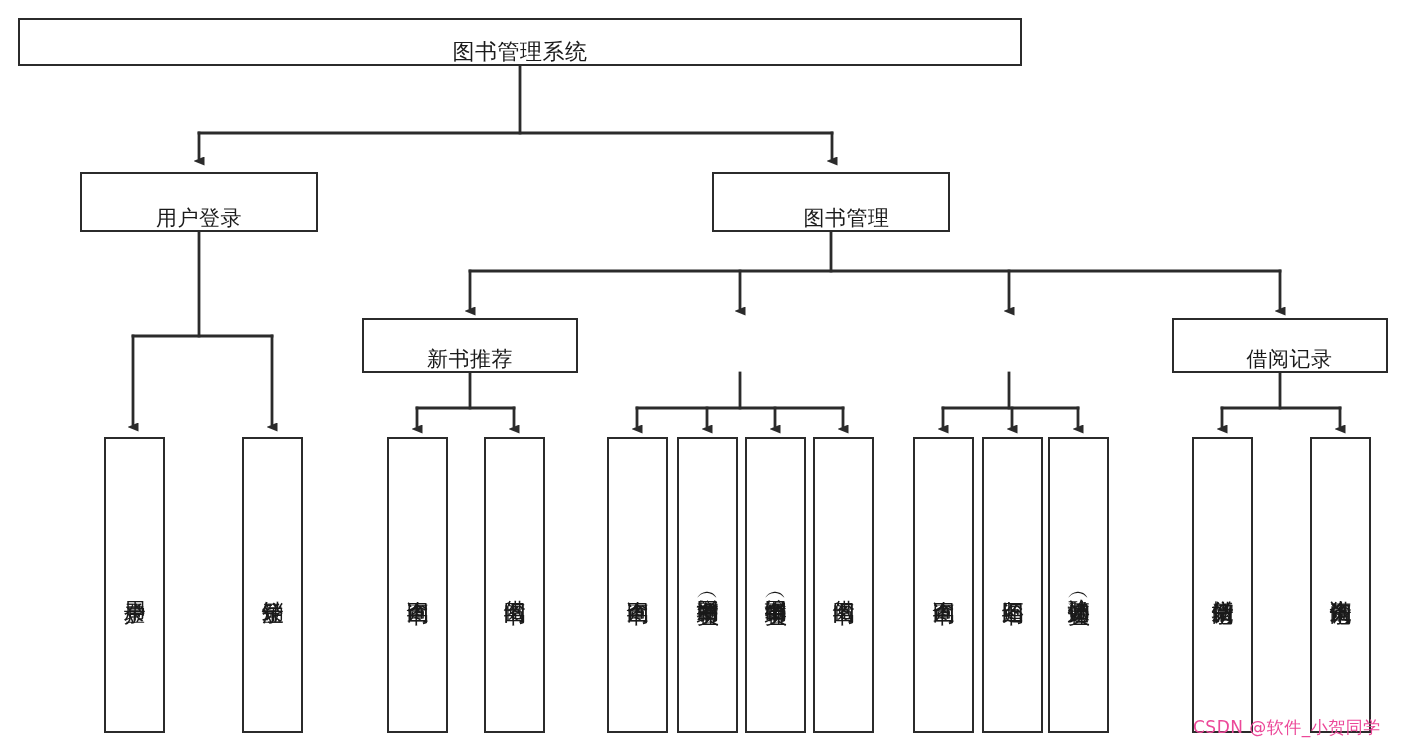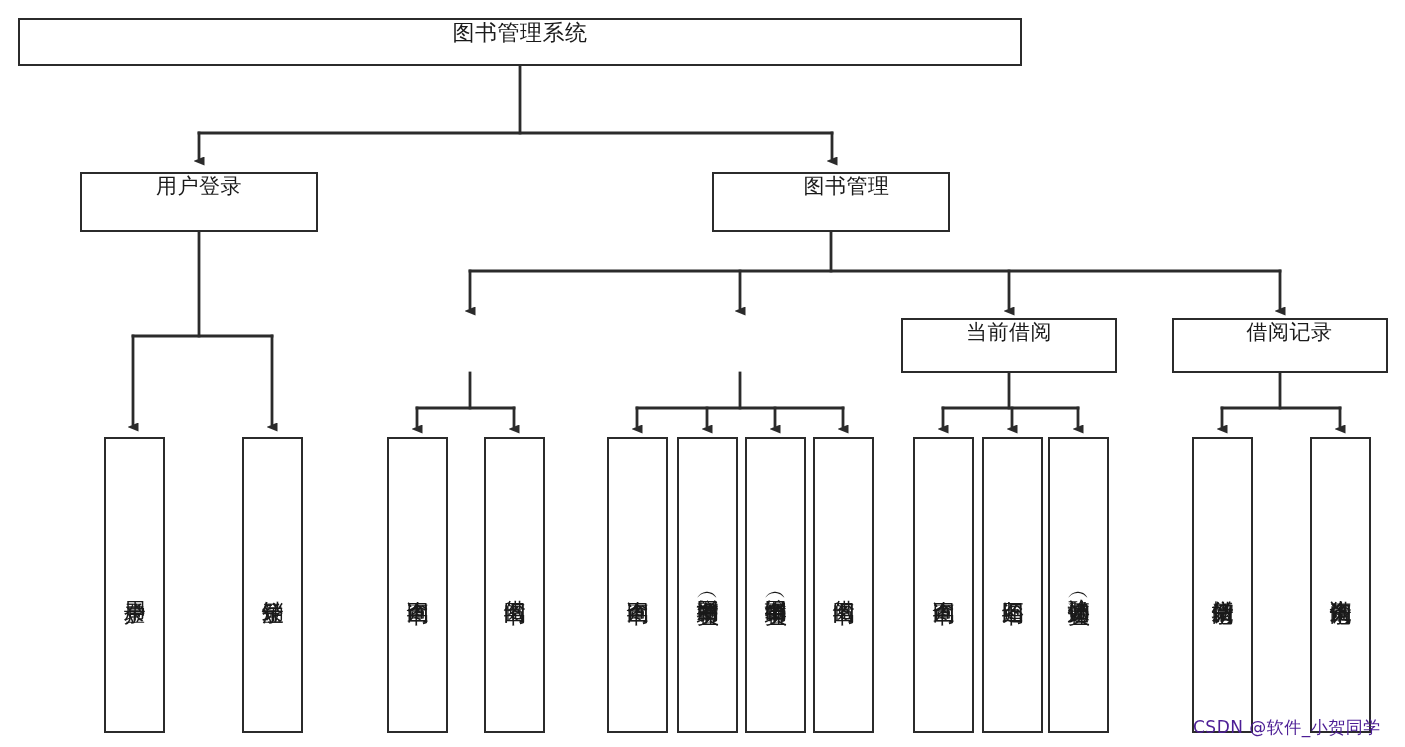--- a/index.html
+++ b/index.html
@@ -26,21 +26,21 @@
     width: 1405px;
     height: 747px;
     pointer-events: none;
   }
   .node {
     position: absolute;
     box-sizing: border-box;
     background: #ffffff;
     border: 2.5px solid #2b2b2b;
     display: flex;
-    align-items: flex-start;
+    align-items: flex-end;
     justify-content: center;
     z-index: 2;
   }
   .node-label {
     font-size: 21px;
     line-height: 1.15;
     letter-spacing: 0.5px;
     color: #1a1a1a;
     white-space: nowrap;
     text-align: center;
@@ -60,21 +60,21 @@
     -webkit-writing-mode: vertical-rl;
     font-size: 22px;
     line-height: 1.12;
     letter-spacing: 1px;
     white-space: nowrap;
     max-height: 270px;
   }
   .watermark {
     position: absolute;
     font-size: 17px;
-    color: #4c1d95;
+    color: #ec4899;
     letter-spacing: 0.5px;
     white-space: nowrap;
     z-index: 5;
     font-family: "DejaVu Sans", "Liberation Sans", sans-serif;
   }
 </style>
 </head>
 <body>
 
 <div id="canvas">
@@ -133,22 +133,22 @@
     <span class="node-label">图书管理系统</span>
   </div>
 
   <div class="node" style="left:80px; top:172px; width:238px; height:60px;">
     <span class="node-label">用户登录</span>
   </div>
   <div class="node" style="left:712px; top:172px; width:238px; height:60px;padding-left:31px;">
     <span class="node-label">图书管理</span>
   </div>
 
-  <div class="node" style="left:901px; top:318px; width:216px; height:55px;">
-    <span class="node-label">当前借阅</span>
+  <div class="node" style="left:362px; top:318px; width:216px; height:55px;">
+    <span class="node-label">新书推荐</span>
   </div>
   <div class="node" style="left:1172px; top:318px; width:216px; height:55px;padding-left:19px;">
     <span class="node-label">借阅记录</span>
   </div>
 
   <div class="node vert" style="left:104px; top:437px; width:61px; height:296px;">
     <span class="node-label">用户登录</span>
   </div>
   <div class="node vert" style="left:242px; top:437px; width:61px; height:296px;">
     <span class="node-label">注销登录</span>

